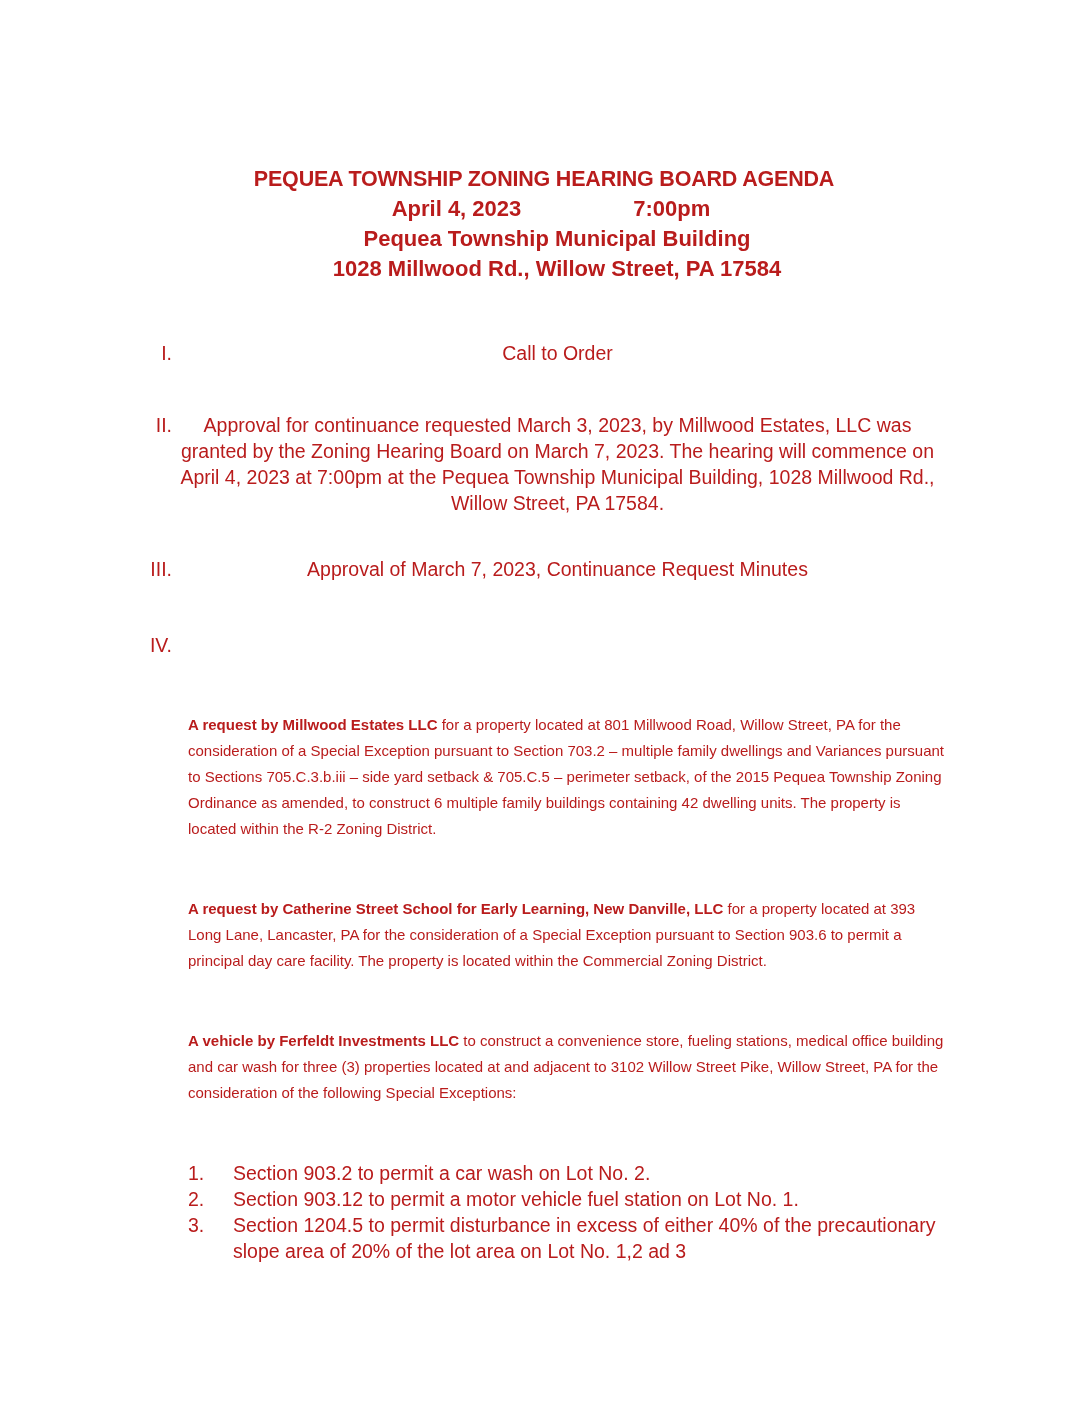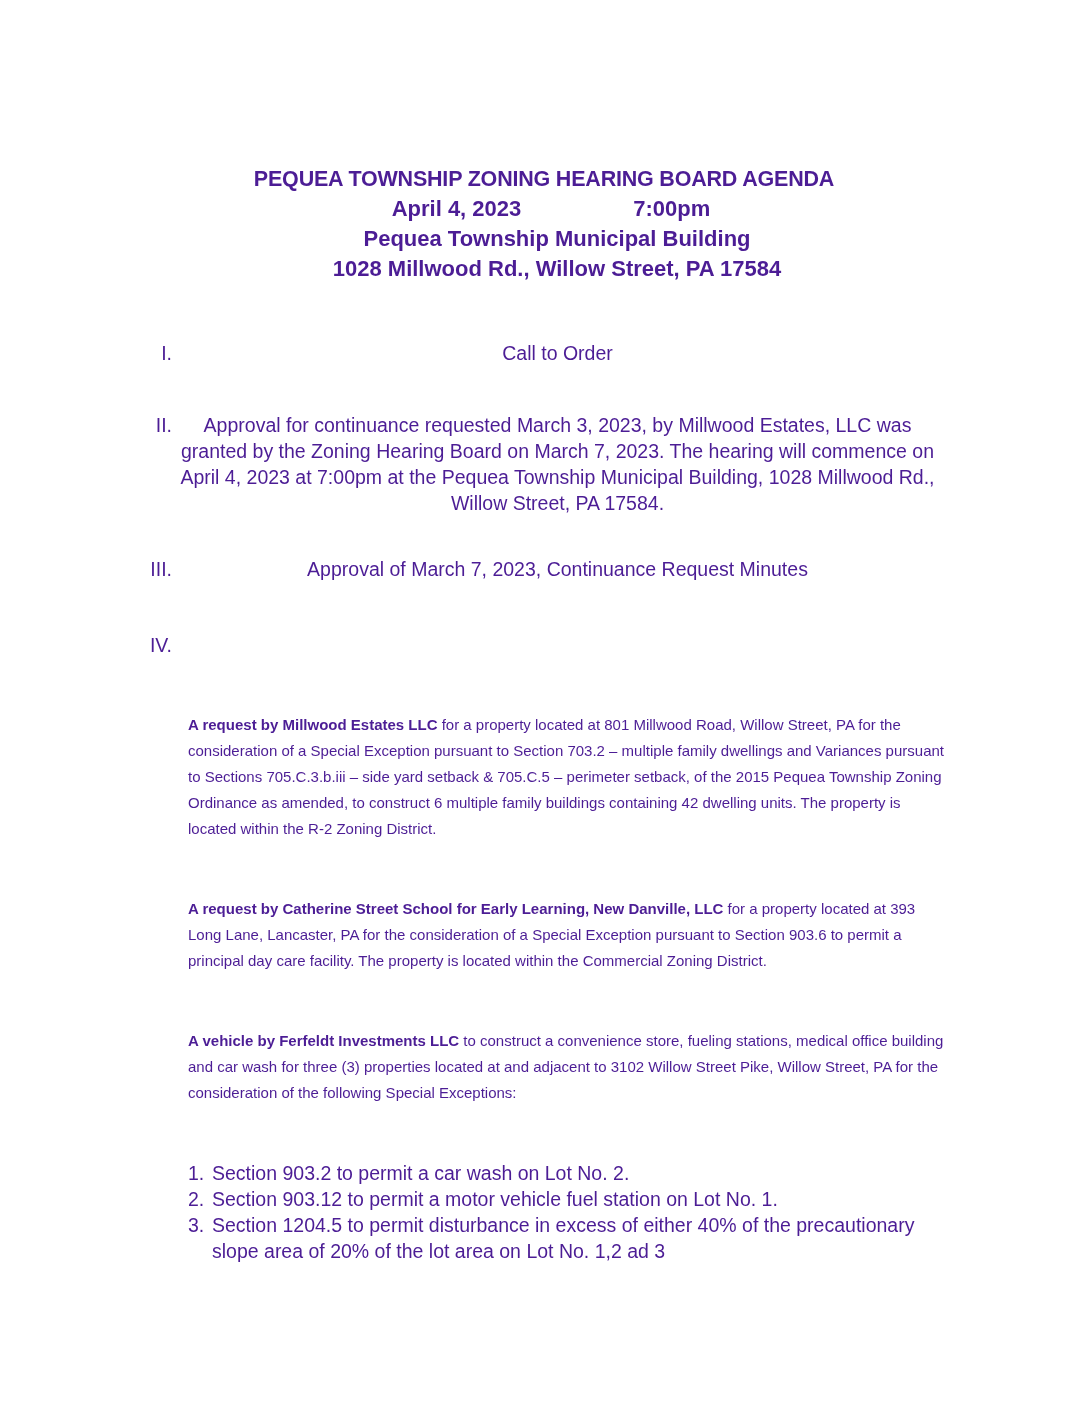--- a/index.html
+++ b/index.html
@@ -6,21 +6,21 @@
     margin: 0;
     padding: 0;
     background: #ffffff;
   }
   .page {
     position: relative;
     width: 1088px;
     height: 1408px;
     background: #ffffff;
     font-family: "Liberation Sans", sans-serif;
-    color: #4c1d95;
+    color: #b91c1c;
     overflow: hidden;
   }
 
   
   .header {
     position: absolute;
     left: 0;
     top: 164px;
     width: 1088px;
     text-align: center;
@@ -104,20 +104,21 @@
   .exc-row {
     display: flex;
     align-items: flex-start;
   }
   .exc-marker {
     flex: 0 0 24px;
     width: 24px;
   }
   .exc-body {
     flex: 1 1 auto;
+    margin-left: 21px;
   }
 </style>
 </head>
 <body>
 
 <div class="page">
 
   <div class="header">
     <div class="header-title">PEQUEA TOWNSHIP ZONING HEARING BOARD AGENDA</div>
 

